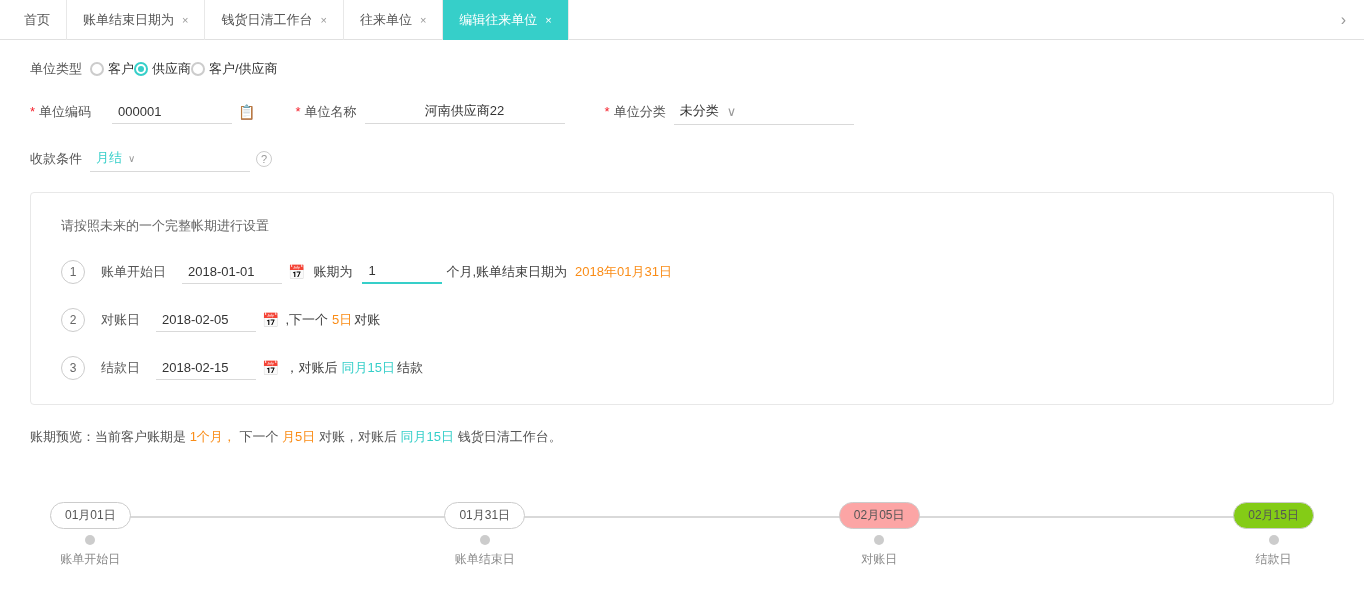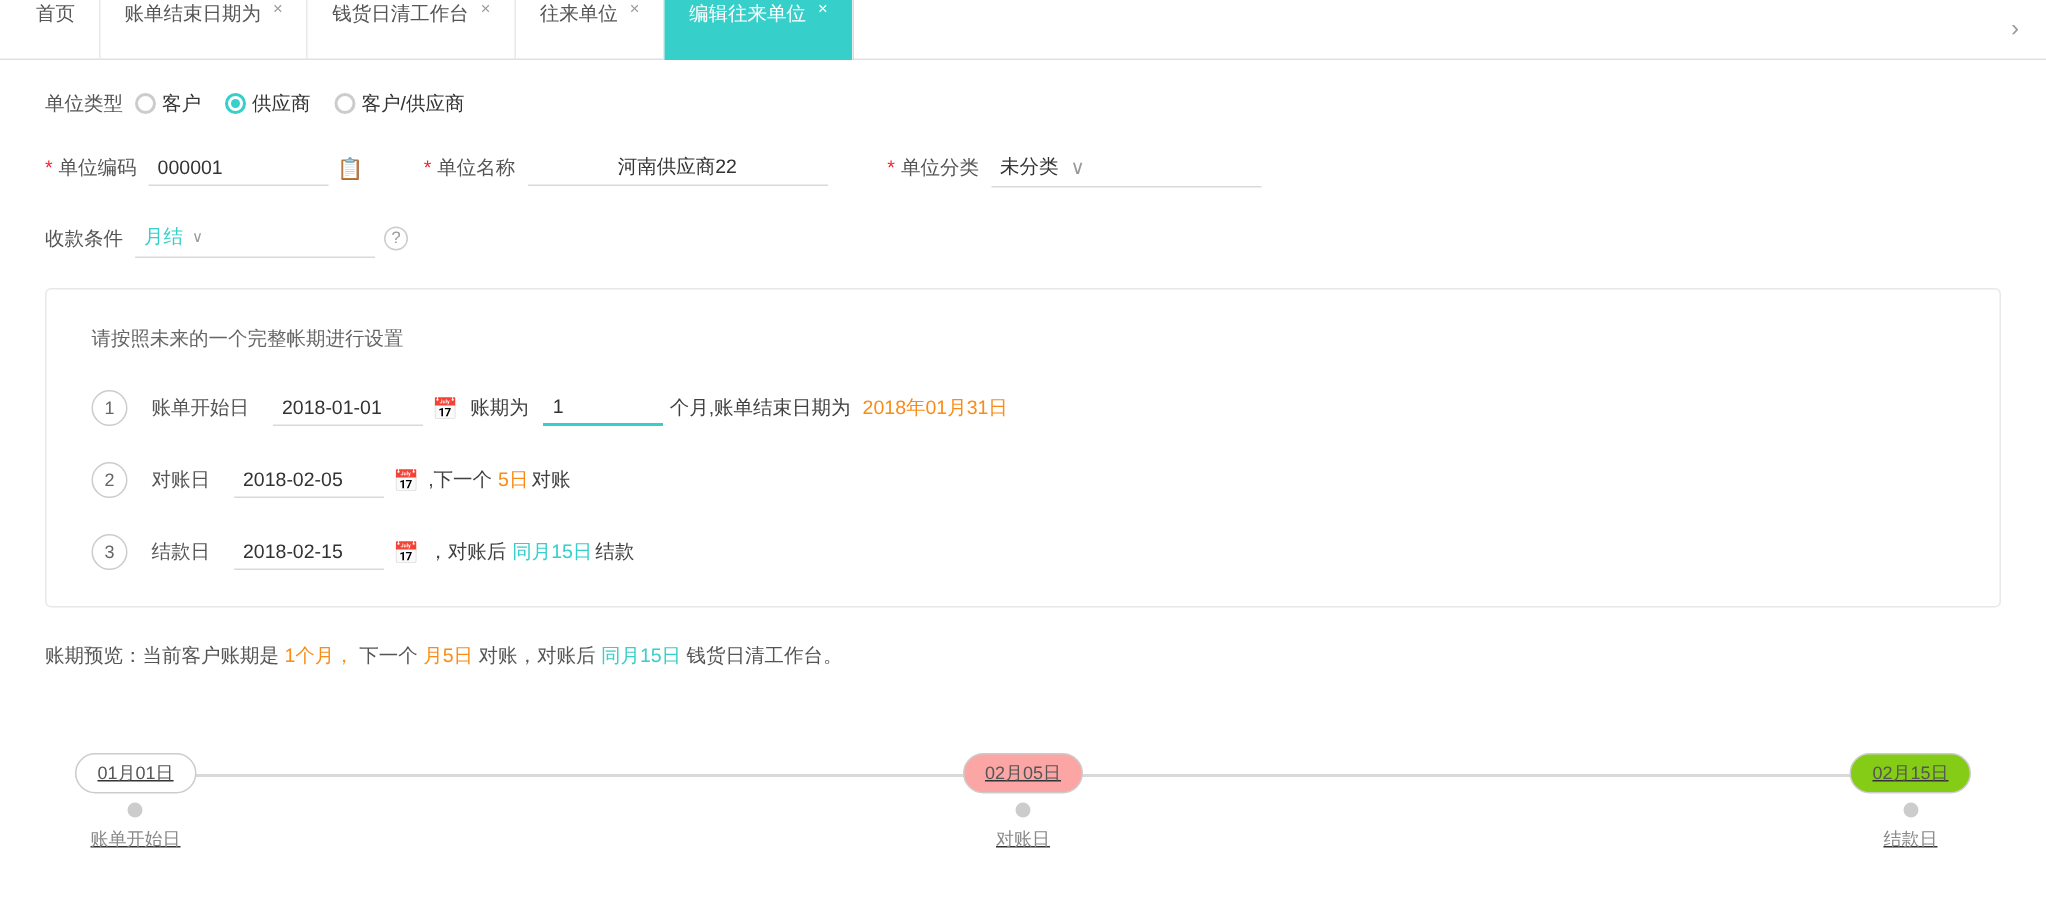--- a/index.html
+++ b/index.html
@@ -9,20 +9,21 @@
     .tab-bar {
       display: flex;
       align-items: center;
       background: #fff;
       border-bottom: 1px solid #e0e0e0;
       height: 40px;
       padding: 0 8px;
     }
     .tab-item {
       display: flex;
+      align-items: center;
       padding: 0 16px;
       height: 40px;
       cursor: pointer;
       font-size: 13px;
       color: #555;
       border-right: 1px solid #e8e8e8;
       white-space: nowrap;
       position: relative;
     }
     .tab-item .close-icon {
@@ -75,21 +76,20 @@
       font-size: 13px;
       color: #333;
       background: transparent;
       width: 160px;
     }
 
     
     .radio-group {
       display: flex;
       align-items: center;
-      gap: 16px;
     }
     .radio-item {
       display: flex;
       align-items: center;
       gap: 4px;
       cursor: pointer;
     }
     .radio-circle {
       width: 14px;
       height: 14px;
@@ -283,21 +283,21 @@
         <div class="radio-circle"></div>
         <span>客户/供应商</span>
       </label>
     </div>
   </div>
 
   <div class="form-row" style="gap: 40px;">
     <div style="display:flex;align-items:center;">
       <span class="required-star">*</span>
       <span class="form-label">单位编码</span>
-      <input class="form-input" style="width: 120px;" value="000001">
+      <input class="form-input" style="width: 120px; margin-left: 13px;" value="000001">
       <span class="calendar-icon">📋</span>
     </div>
     <div style="display:flex;align-items:center;">
       <span class="required-star">*</span>
       <span class="form-label">单位名称</span>
       <input class="unit-name-input" value="河南供应商22" style="">
     </div>
     <div style="display:flex;align-items:center;">
       <span class="required-star">*</span>
       <span class="form-label">单位分类</span>
@@ -365,30 +365,37 @@
     <span class="text-orange">月5日</span>
     <span>对账，对账后</span>
     <span class="text-cyan">同月15日</span>
     <span>钱货日清工作台。</span>
   </div>
 
   <div style="position:relative; padding: 30px 20px 40px 20px;">
 
     <div style="position:absolute; top: 44px; left: 20px; right: 20px; height: 2px; background: #d9d9d9; z-index:0;"></div>
 
-    <div style="display:flex; justify-content:space-between; align-items:flex-start; position:relative; z-index:1;text-decoration:underline;">
+    <div style="display:flex; justify-content:space-between; align-items:flex-start; position:relative; z-index:1;">
 
       <div style="display:flex;flex-direction:column;align-items:center;">
         <div style="border:1px solid #ccc;border-radius:20px;padding:4px 14px;font-size:12px;color:#555;background:#fff;margin-bottom:6px;white-space:nowrap;">
           <span>01月01日</span>
         </div>
         <div style="width:10px;height:10px;border-radius:50%;background:#ccc;"></div>
         <div style="font-size:12px;color:#888;margin-top:6px;white-space:nowrap;">账单开始日</div>
       </div>
 
+      <div style="display:flex;flex-direction:column;align-items:center;">
+        <div style="border:1px solid #ccc;border-radius:20px;padding:4px 14px;font-size:12px;color:#555;background:#fff;margin-bottom:6px;white-space:nowrap;">
+          <span>01月31日</span>
+        </div>
+        <div style="width:10px;height:10px;border-radius:50%;background:#ccc;"></div>
+        <div style="font-size:12px;color:#888;margin-top:6px;white-space:nowrap;">账单结束日</div>
+      </div>
 
       <div style="display:flex;flex-direction:column;align-items:center;">
         <div style="border:1px solid #ccc;border-radius:20px;padding:4px 14px;font-size:12px;color:#555;background:#fca5a5;margin-bottom:6px;white-space:nowrap;">
           <span>02月05日</span>
         </div>
         <div style="width:10px;height:10px;border-radius:50%;background:#ccc;"></div>
         <div style="font-size:12px;color:#888;margin-top:6px;white-space:nowrap;">对账日</div>
       </div>
 
       <div style="display:flex;flex-direction:column;align-items:center;">

